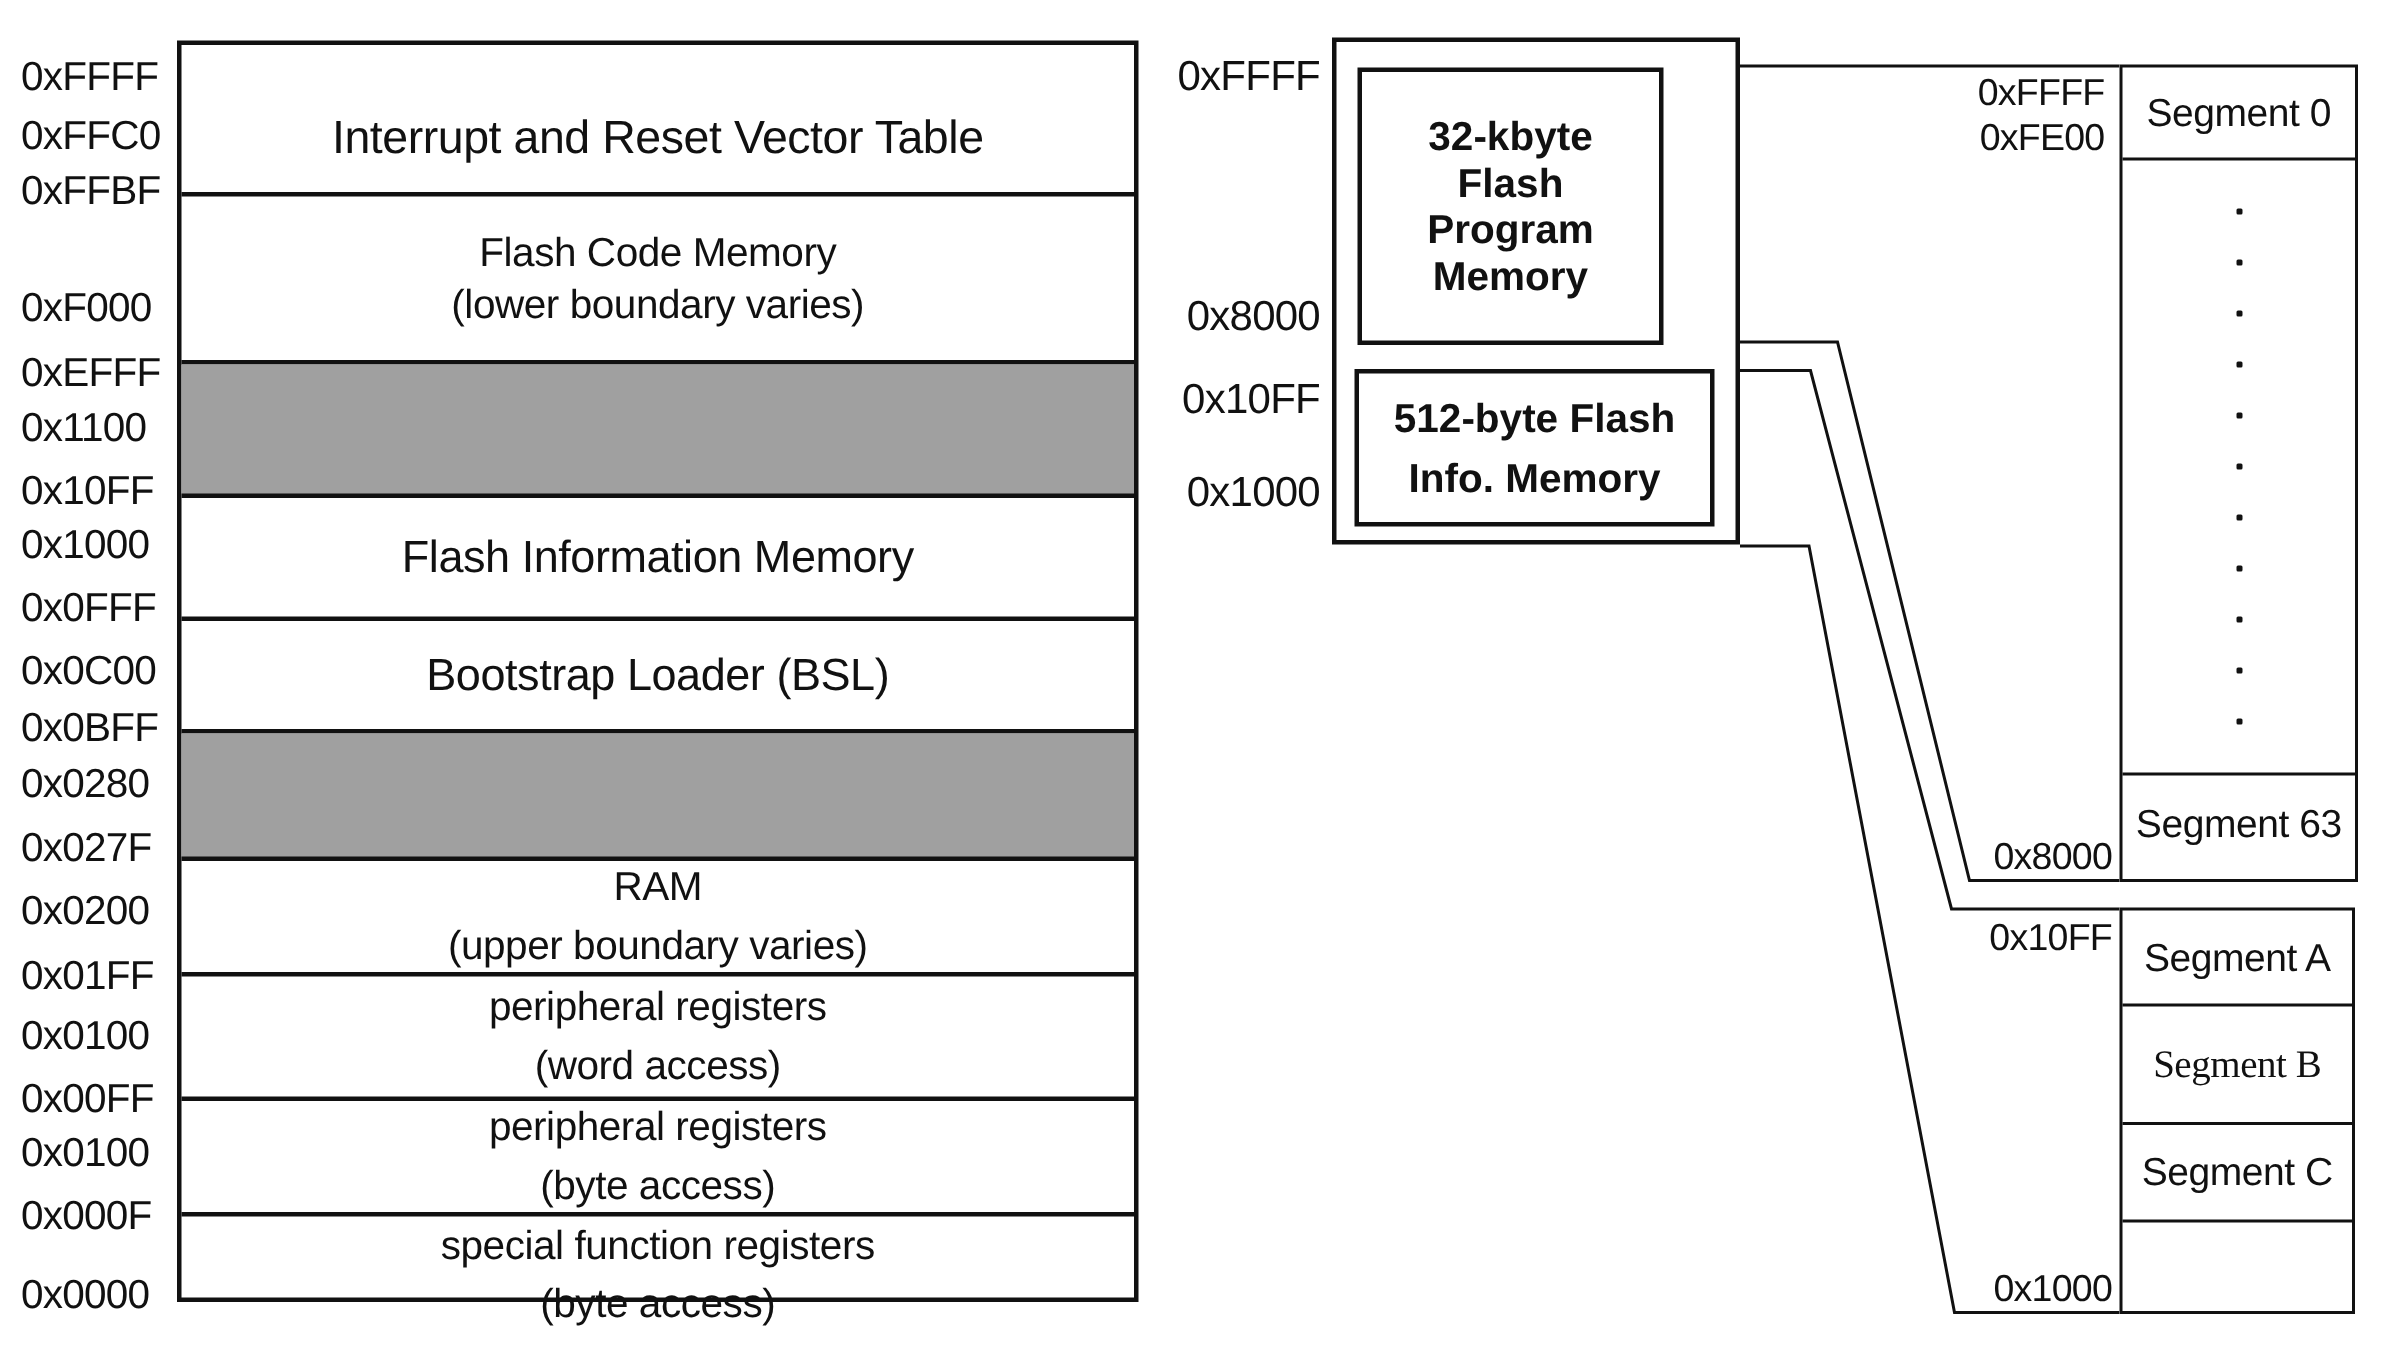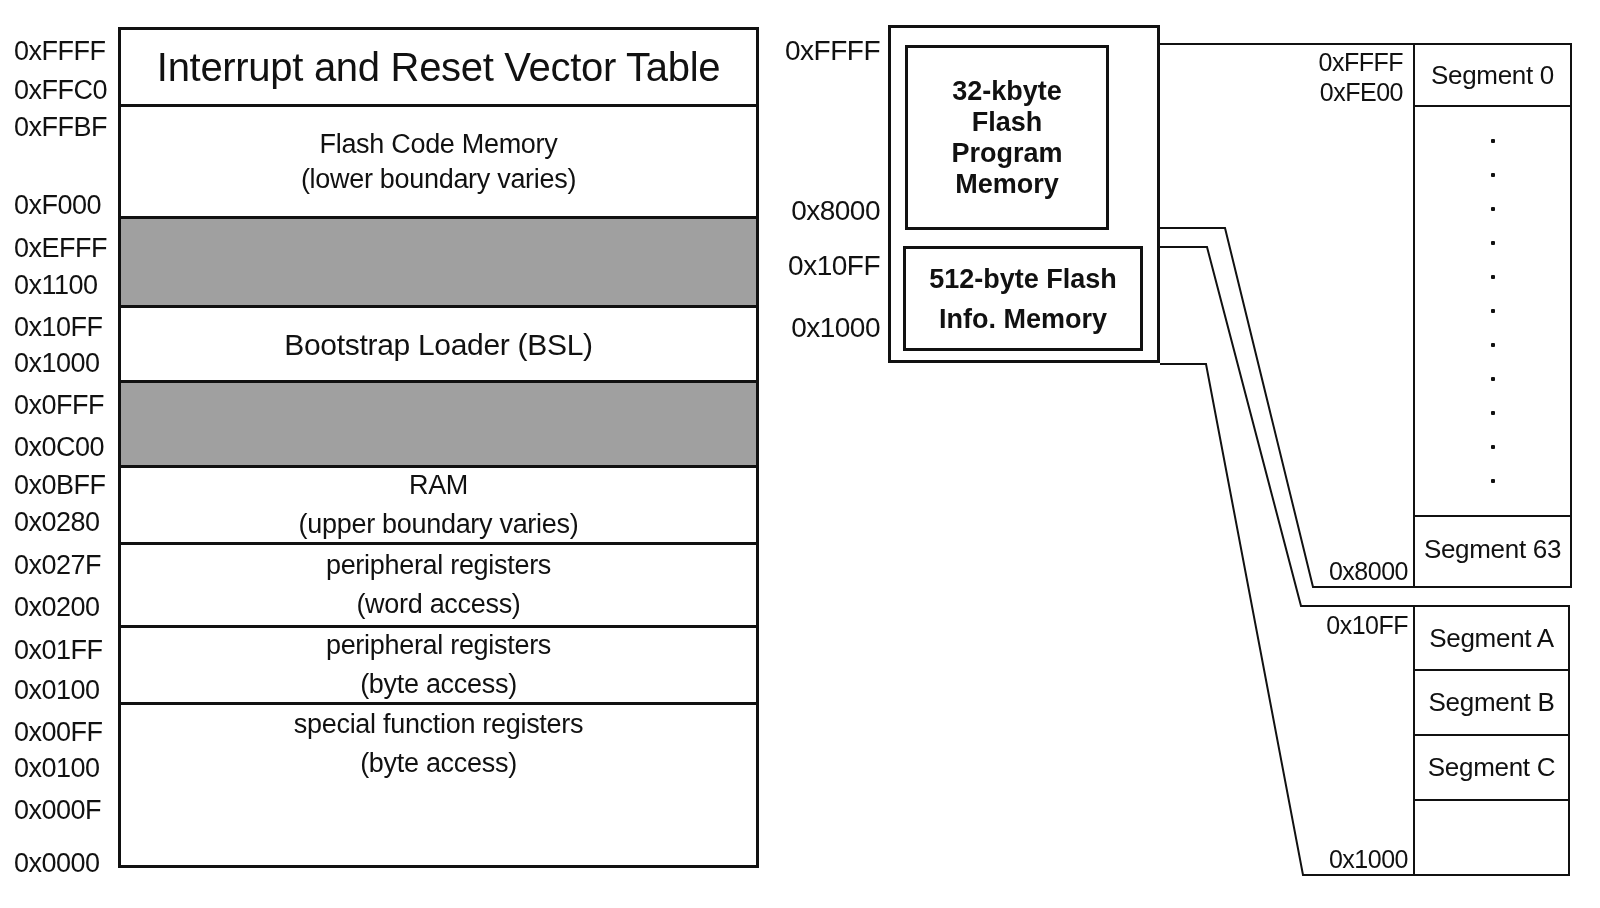--- a/index.html
+++ b/index.html
@@ -12,21 +12,21 @@
     position:absolute;left:118px;top:27px;width:641px;height:841px;
     border:3px solid #111;box-sizing:border-box;background:#fff;
   }
   .mrow{
     box-sizing:border-box;border-bottom:3px solid #111;
     display:flex;flex-direction:column;align-items:center;justify-content:center;
     text-align:center;font-size:27px;line-height:35px;letter-spacing:-0.3px;
   }
   .mrow.last{border-bottom:none;}
   .mrow.shaded{background:#a0a0a0;}
-  .mrow.big{font-size:40px;}
+  .mrow.big{font-size:31px;margin-top:24px;}
   .mrow.med{font-size:30px;}
   .mrow.wide{line-height:39px;align-items:center;}
   
   .addr{
     position:absolute;left:14px;width:110px;font-size:27px;line-height:30px;
     letter-spacing:-0.5px;white-space:nowrap;
   }
   .addr.mid{left:700px;width:180px;text-align:right;font-size:28px;}
   .addr.rt{width:150px;text-align:right;font-size:25px;}
   
@@ -68,20 +68,23 @@
 
   <div id="left-table">
     <div class="mrow big" style="height:77px;">
       <div>Interrupt and Reset Vector Table</div>
     </div>
     <div class="mrow" style="height:112px;">
       <div>Flash Code Memory</div>
       <div>(lower boundary varies)</div>
     </div>
     <div class="mrow shaded" style="height:89px;"></div>
+    <div class="mrow med" style="height:82px;">
+      <div>Flash Information Memory</div>
+    </div>
     <div class="mrow med" style="height:75px;">
       <div>Bootstrap Loader (BSL)</div>
     </div>
     <div class="mrow shaded" style="height:85px;"></div>
     <div class="mrow wide" style="height:77px;">
       <div>RAM</div>
       <div>(upper boundary varies)</div>
     </div>
     <div class="mrow wide" style="height:83px;">
       <div>peripheral registers</div>
@@ -168,21 +171,21 @@
     </div>
   </div>
 
   <div class="addr rt" style="left:1258px;top:610px;">0x10FF</div>
   <div class="addr rt" style="left:1258px;top:844px;">0x1000</div>
 
   <div class="seg-table" id="seg-table-info">
     <div class="seg-cell" style="height:64px;">
       <span>Segment A</span>
     </div>
-    <div class="seg-cell" style="height:65px;">
+    <div class="seg-cell" style="height:79px;font-family:Liberation Serif, serif;">
       <span>Segment B</span>
     </div>
     <div class="seg-cell" style="height:65px;">
       <span>Segment C</span>
     </div>
   </div>
 
 </div>
 
 </body></html>

